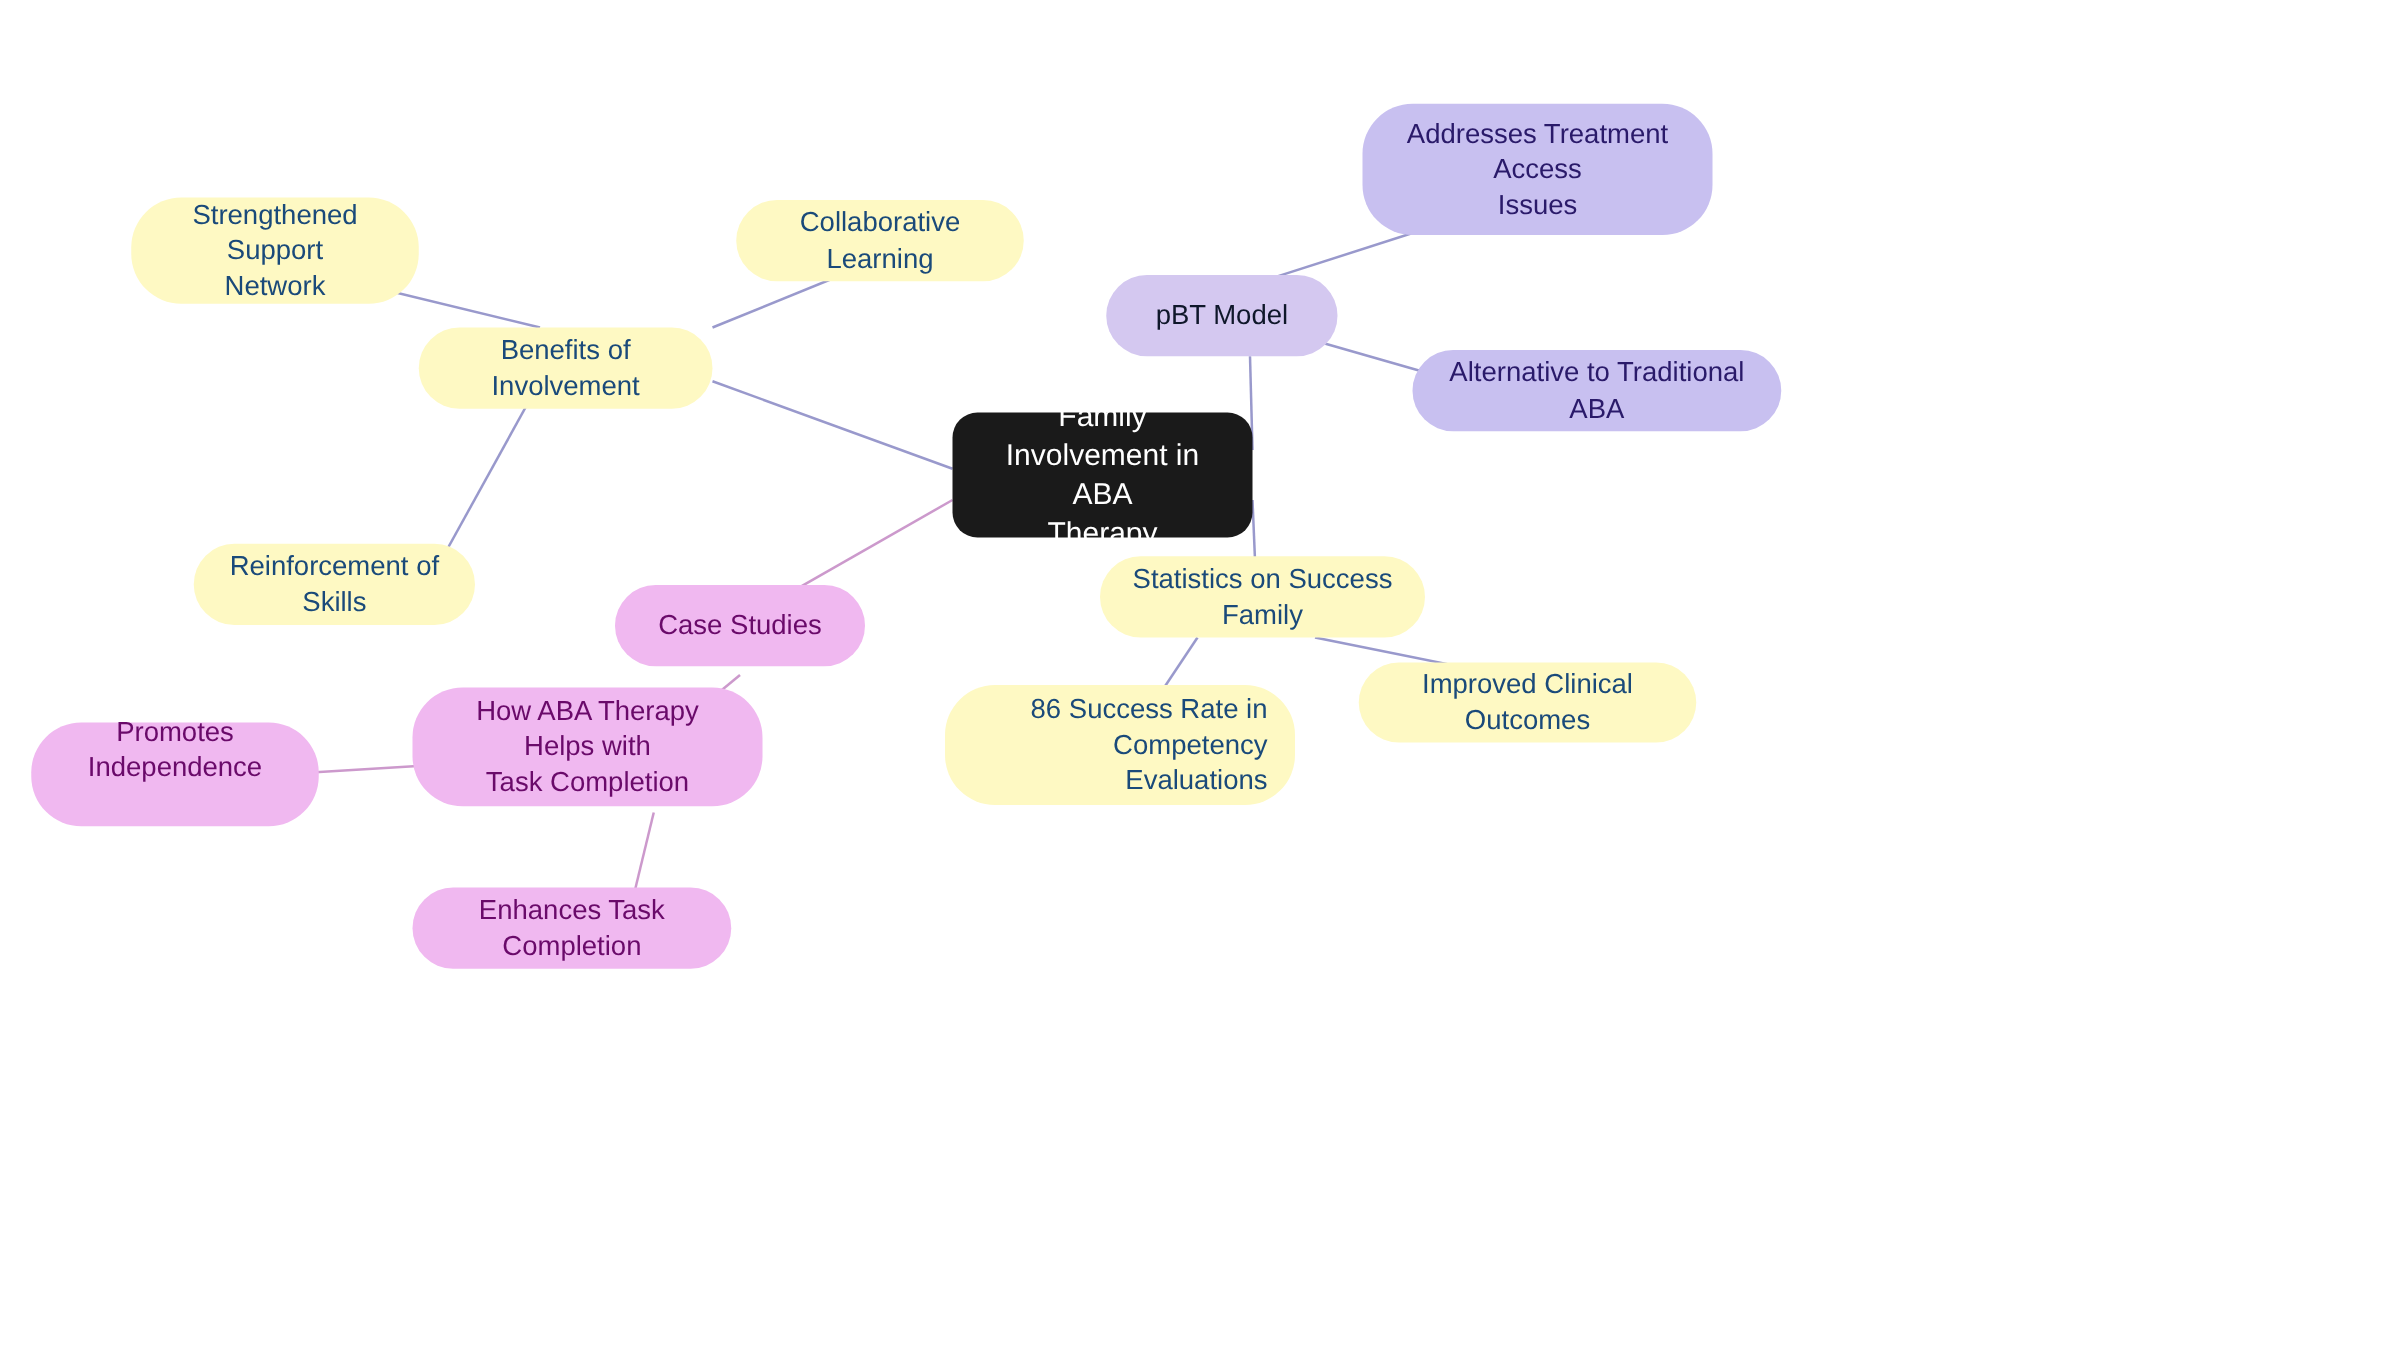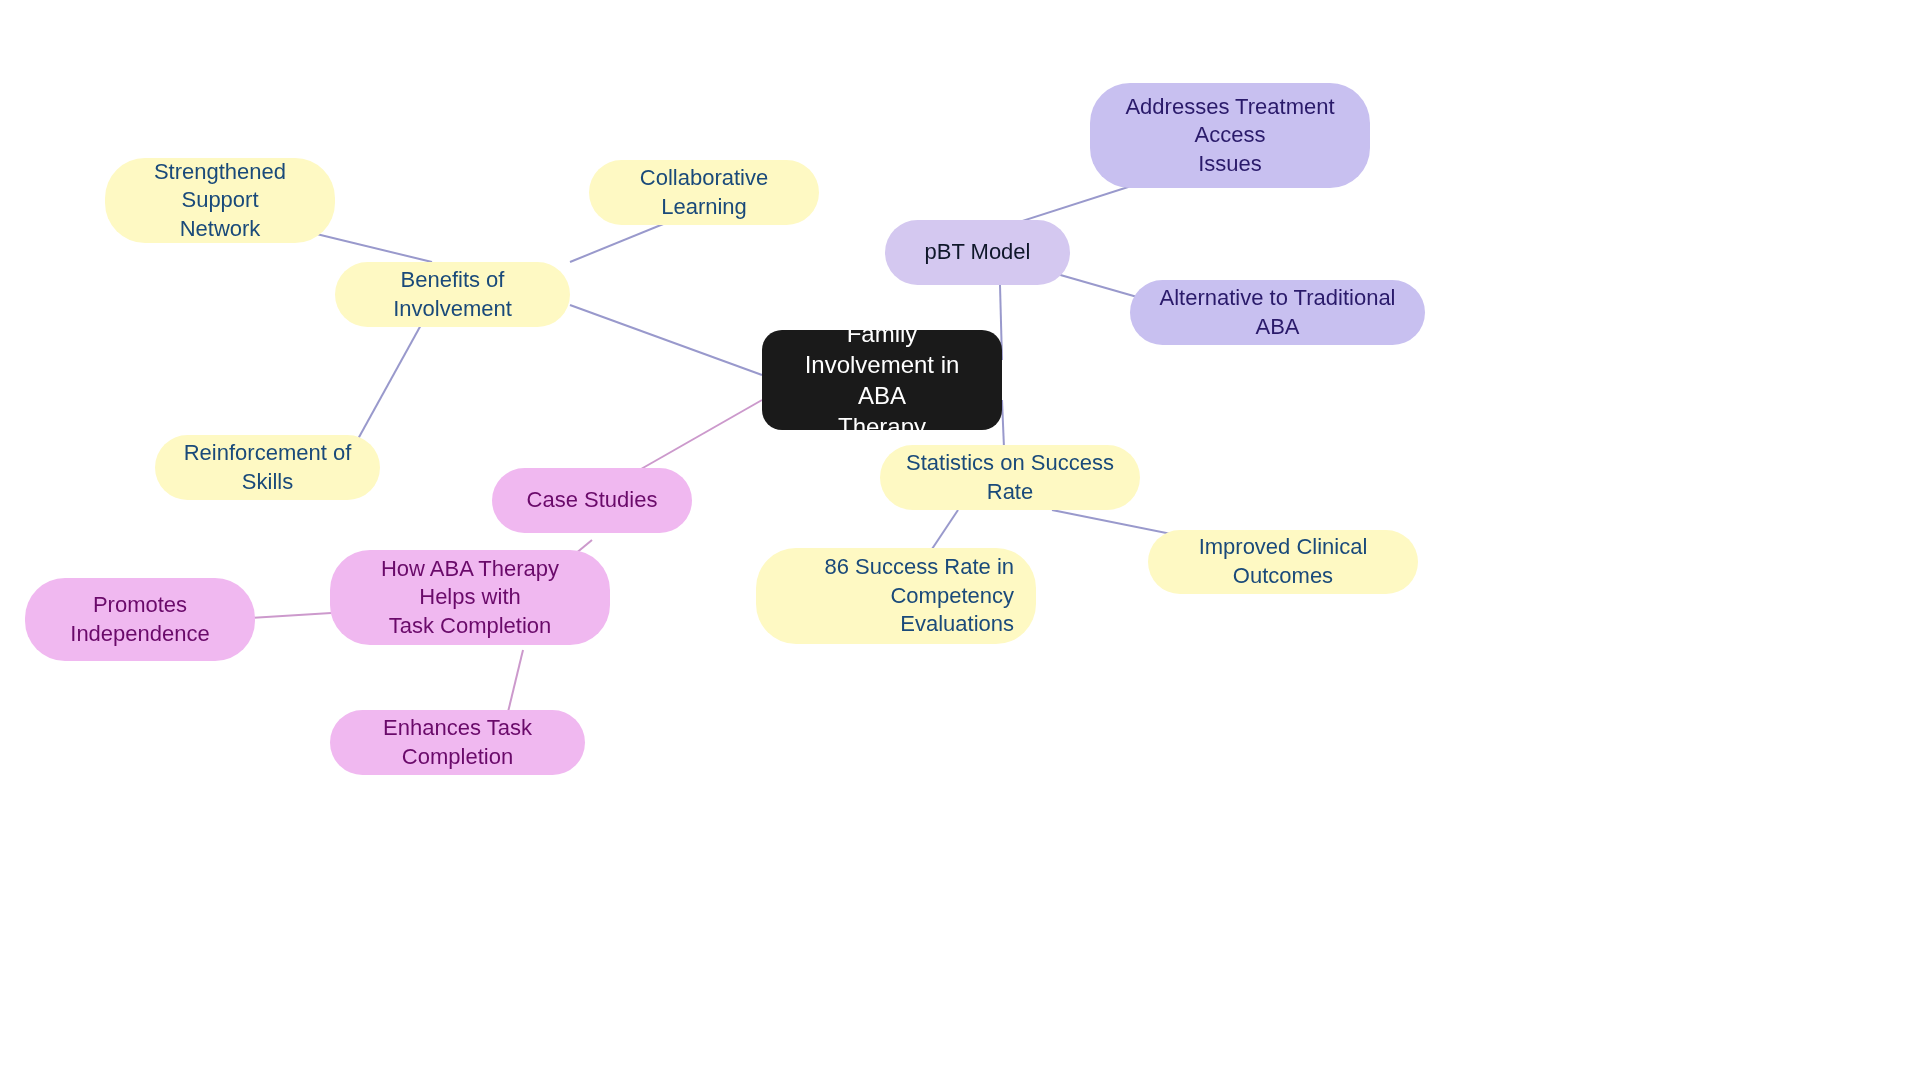--- a/index.html
+++ b/index.html
@@ -125,21 +125,21 @@
 
 <div class="node node-pink" style="left: 492px; top: 468px; width: 200px; height: 65px;">
   <span>Case Studies</span>
 </div>
 
 <div class="node node-pink" style="left: 330px; top: 550px; width: 280px; height: 95px;">
   <span style="white-space:pre-line;">How ABA Therapy Helps with
 Task Completion</span>
 </div>
 
-<div class="node node-pink" style="left: 25px; top: 578px; width: 230px; height: 83px;">
+<div class="node node-pink" style="left: 25px; top: 578px; width: 230px; height: 83px; align-items: flex-end;">
   <span>Promotes Independence</span>
 </div>
 
 <div class="node node-pink" style="left: 330px; top: 710px; width: 255px; height: 65px;">
   <span>Enhances Task Completion</span>
 </div>
 
 <div class="node node-purple" style="left: 885px; top: 220px; width: 185px; height: 65px;">
   <span>pBT Model</span>
 </div>
@@ -147,23 +147,23 @@
 <div class="node node-light-purple" style="left: 1090px; top: 83px; width: 280px; height: 105px;">
   <span style="white-space:pre-line;">Addresses Treatment Access
 Issues</span>
 </div>
 
 <div class="node node-light-purple" style="left: 1130px; top: 280px; width: 295px; height: 65px;">
   <span>Alternative to Traditional ABA</span>
 </div>
 
 <div class="node node-blue" style="left: 880px; top: 445px; width: 260px; height: 65px;">
-  <span>Statistics on Success Rate</span>
+  <span>Statistics on Success Family</span>
 </div>
 
 <div class="node node-blue" style="left: 756px; top: 548px; width: 280px; height: 96px; text-align: right;">
   <span style="white-space:pre-line;">86 Success Rate in
 Competency Evaluations</span>
 </div>
 
-<div class="node node-blue" style="left: 1148px; top: 530px; width: 270px; height: 61px;">
+<div class="node node-blue" style="left: 1087px; top: 530px; width: 270px; height: 61px;">
   <span>Improved Clinical Outcomes</span>
 </div>
 
 </body></html>

